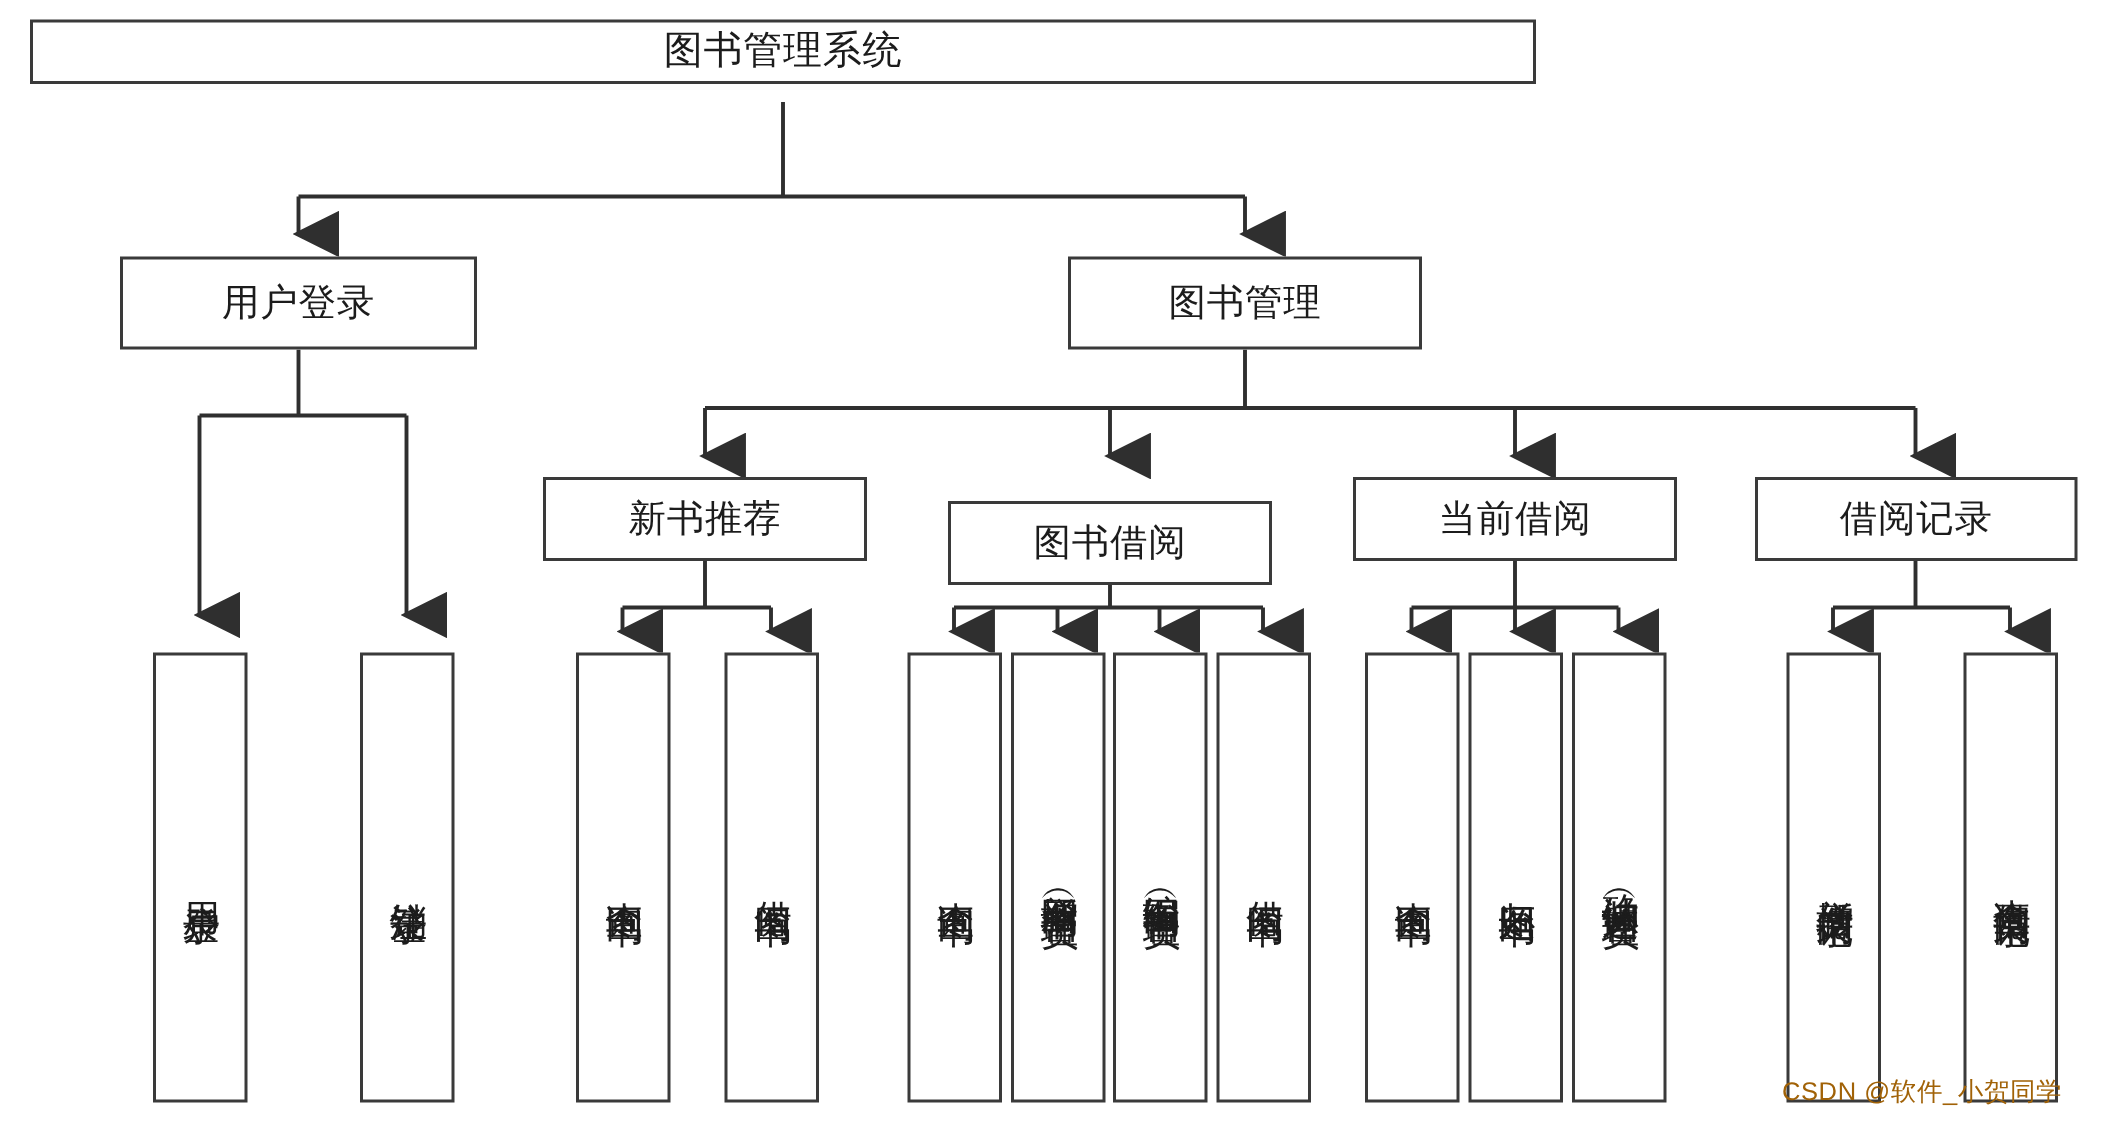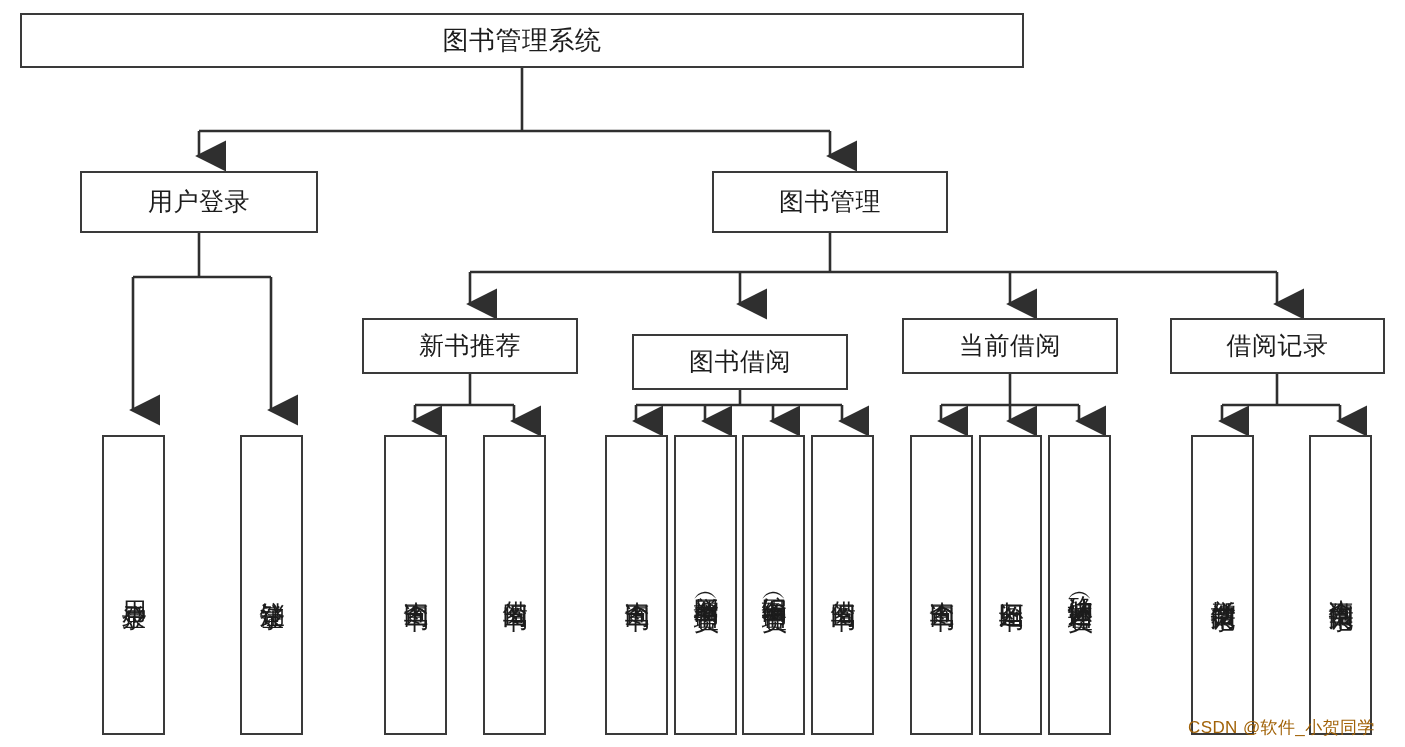--- a/index.html
+++ b/index.html
@@ -122,21 +122,21 @@
       <path d="M 1010 405 L 1010 421" marker-end="url(#arrow)"></path>
       <path d="M 1079 405 L 1079 421" marker-end="url(#arrow)"></path>
 
       <path d="M 1277 374 L 1277 405"></path>
       <path d="M 1222 405 L 1340 405"></path>
       <path d="M 1222 405 L 1222 421" marker-end="url(#arrow)"></path>
       <path d="M 1340 405 L 1340 421" marker-end="url(#arrow)"></path>
     </g>
   </svg>
 
-  <div class="node root horizontal" style="left:20px; top:13px; width:1004px; height:55px;">
+  <div class="node root horizontal" style="left:20px; top:13px; width:1004px; height:43px;">
     <span class="node-label">图书管理系统</span>
   </div>
 
   <div class="node horizontal" style="left:80px; top:171px; width:238px; height:62px;">
     <span class="node-label">用户登录</span>
   </div>
 
   <div class="node horizontal" style="left:362px; top:318px; width:216px; height:56px;">
     <span class="node-label">新书推荐</span>
   </div>

